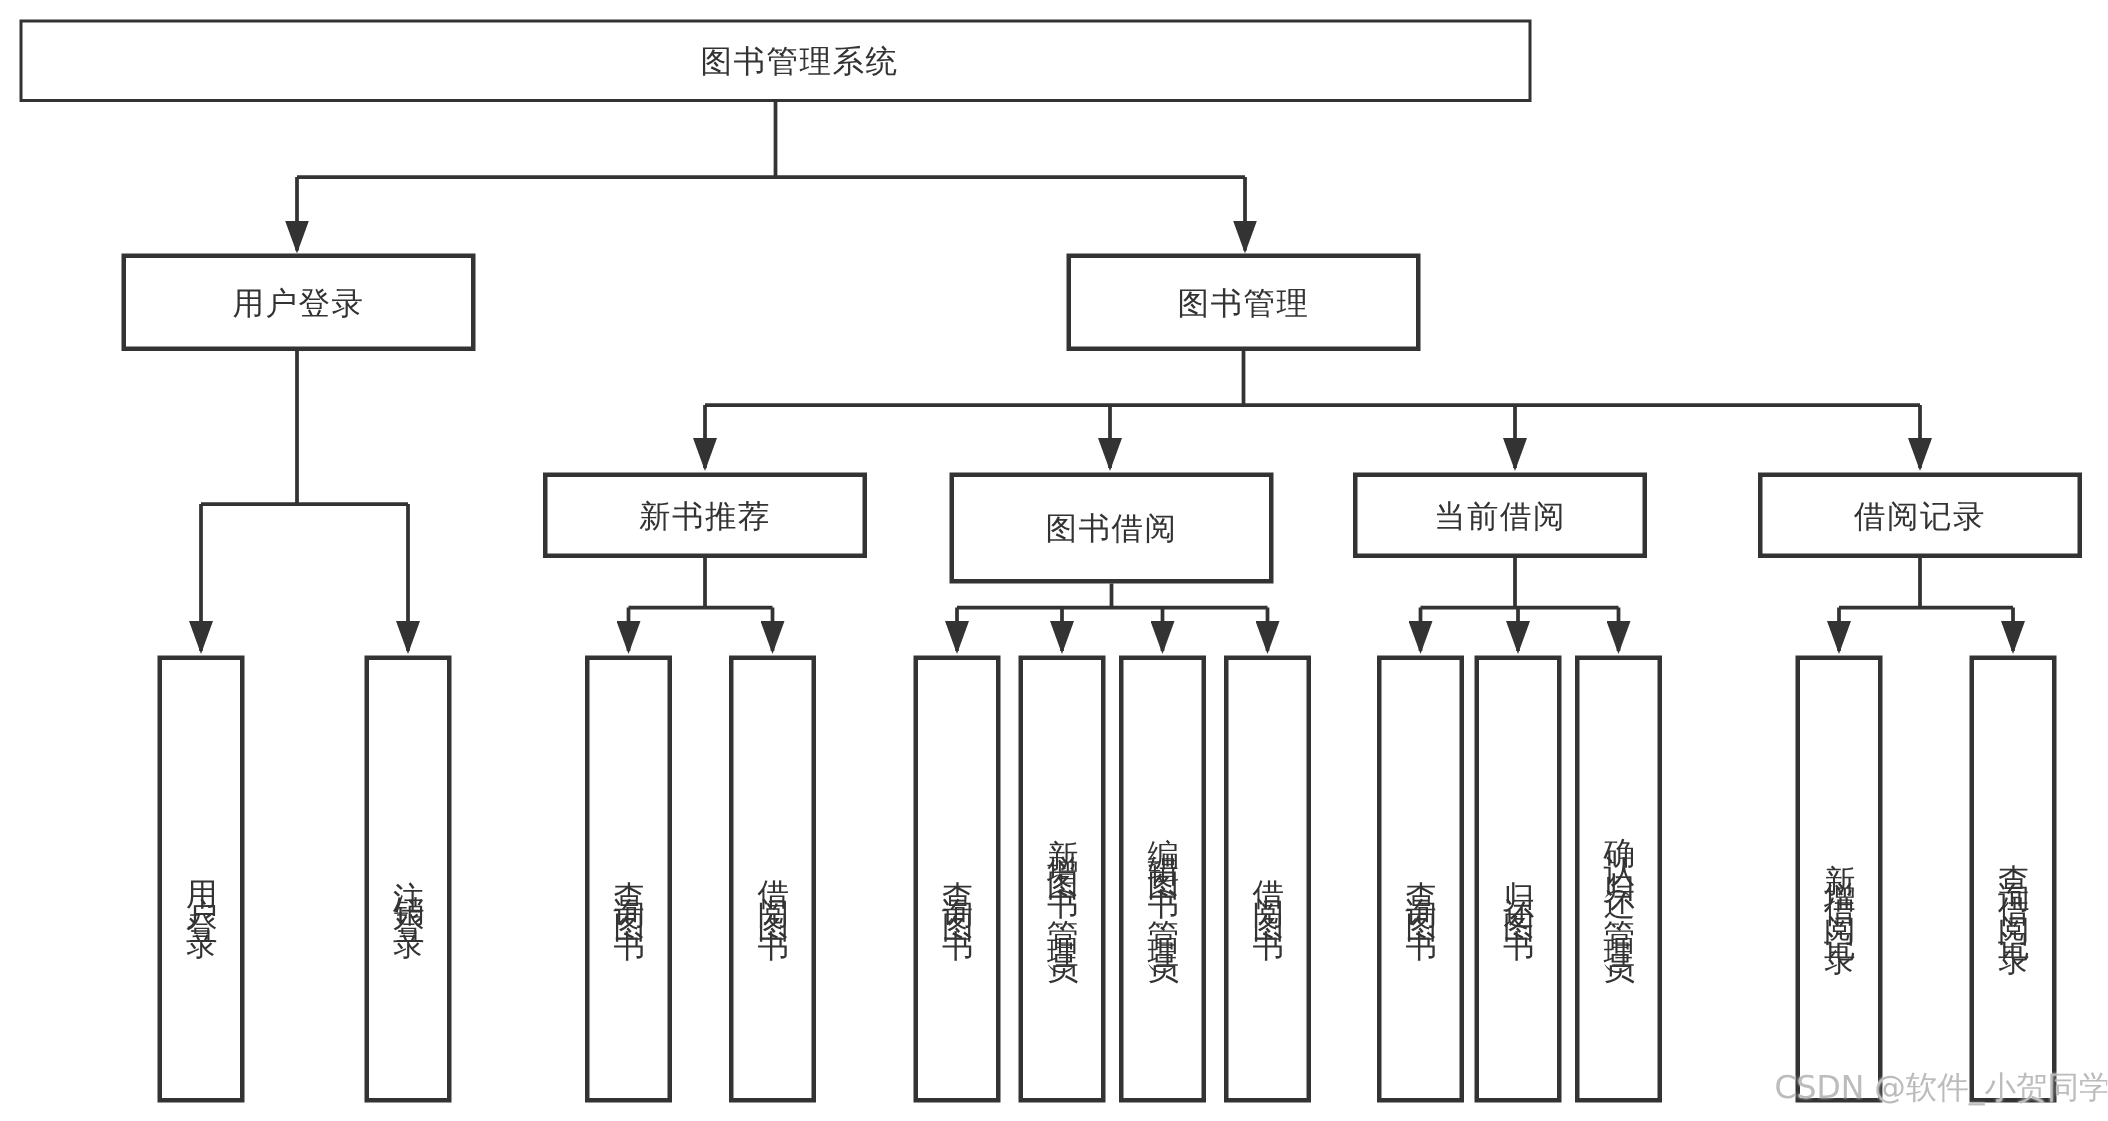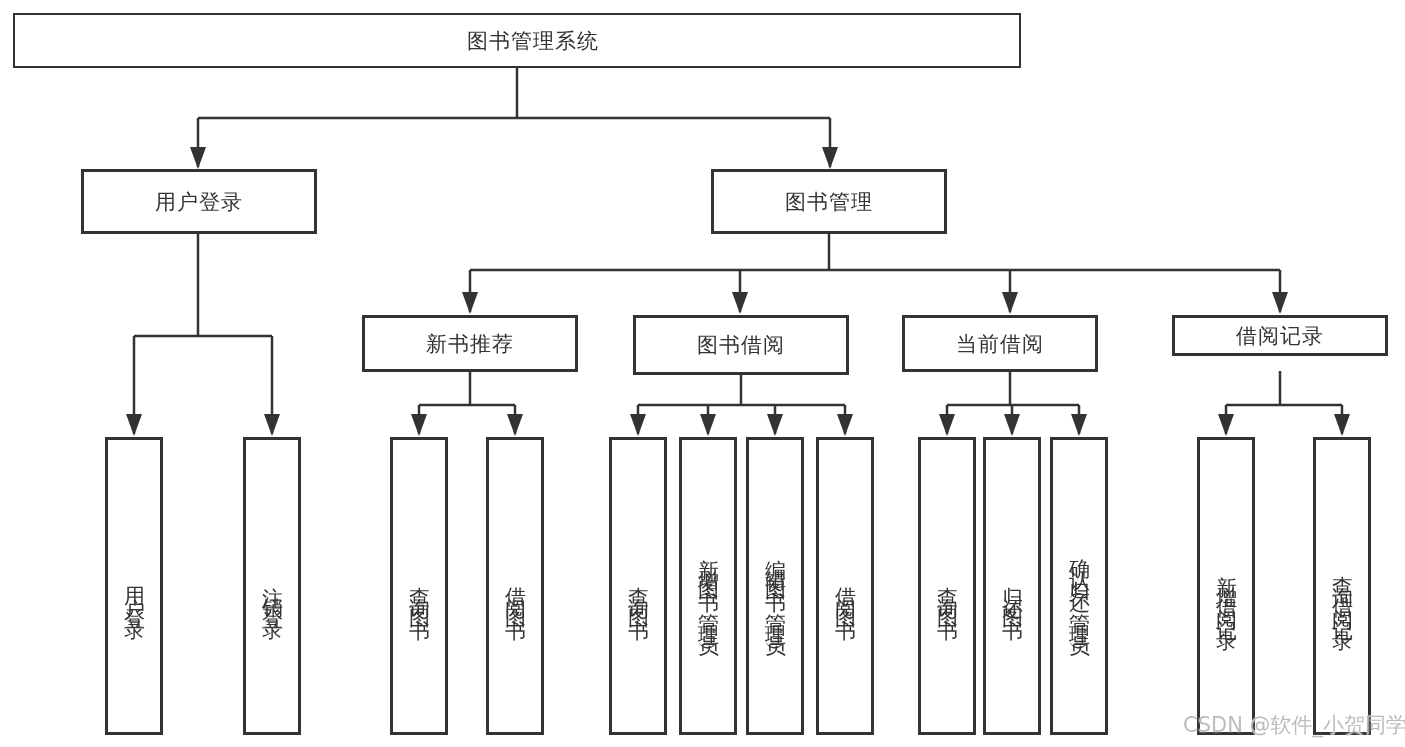--- a/index.html
+++ b/index.html
@@ -130,27 +130,27 @@
   <div class="hbox" style="left:81px;top:169px;width:236px;height:65px">
     <span>用户登录</span>
   </div>
   <div class="hbox" style="left:711px;top:169px;width:236px;height:65px">
     <span>图书管理</span>
   </div>
 
   <div class="hbox" style="left:362px;top:315px;width:216px;height:57px">
     <span>新书推荐</span>
   </div>
-  <div class="hbox" style="left:633px;top:315px;width:216px;height:60px">
+  <div class="hbox" style="left:633px;top:315px;width:216px;height:74px">
     <span>图书借阅</span>
   </div>
   <div class="hbox" style="left:902px;top:315px;width:196px;height:57px">
     <span>当前借阅</span>
   </div>
-  <div class="hbox" style="left:1172px;top:315px;width:216px;height:41px">
+  <div class="hbox" style="left:1172px;top:315px;width:216px;height:57px">
     <span>借阅记录</span>
   </div>
 
   <div class="vbox" style="left:105px">
     <span class="vtext">用户登录</span>
   </div>
   <div class="vbox" style="left:243px">
     <span class="vtext">注销登录</span>
   </div>
 

